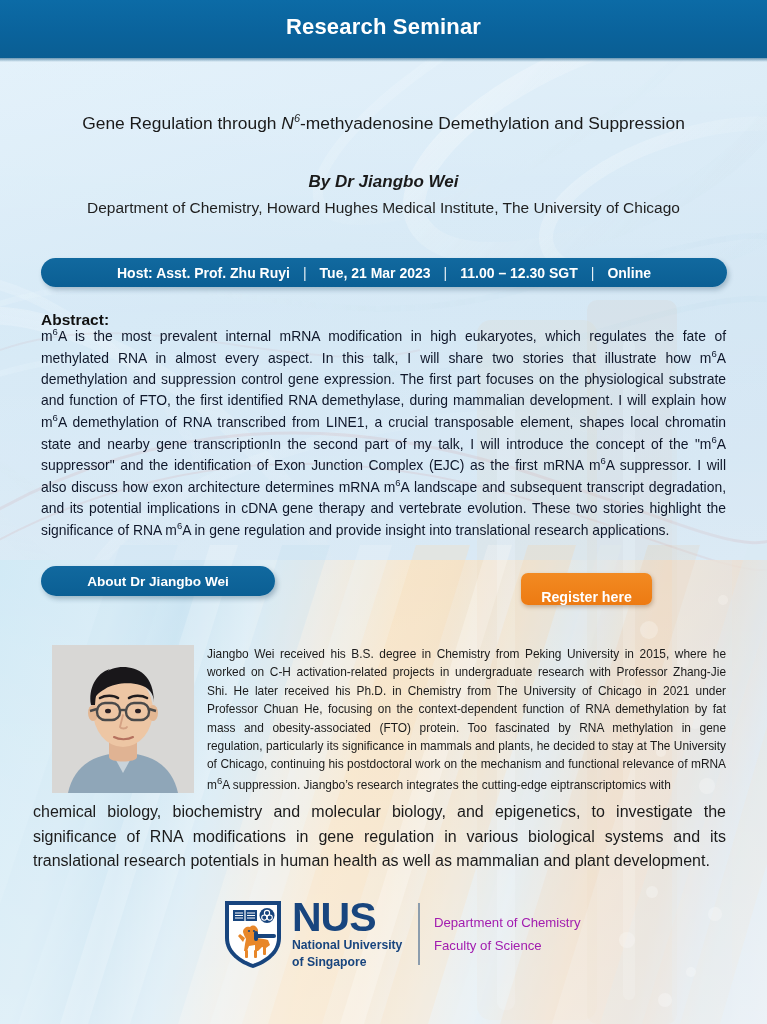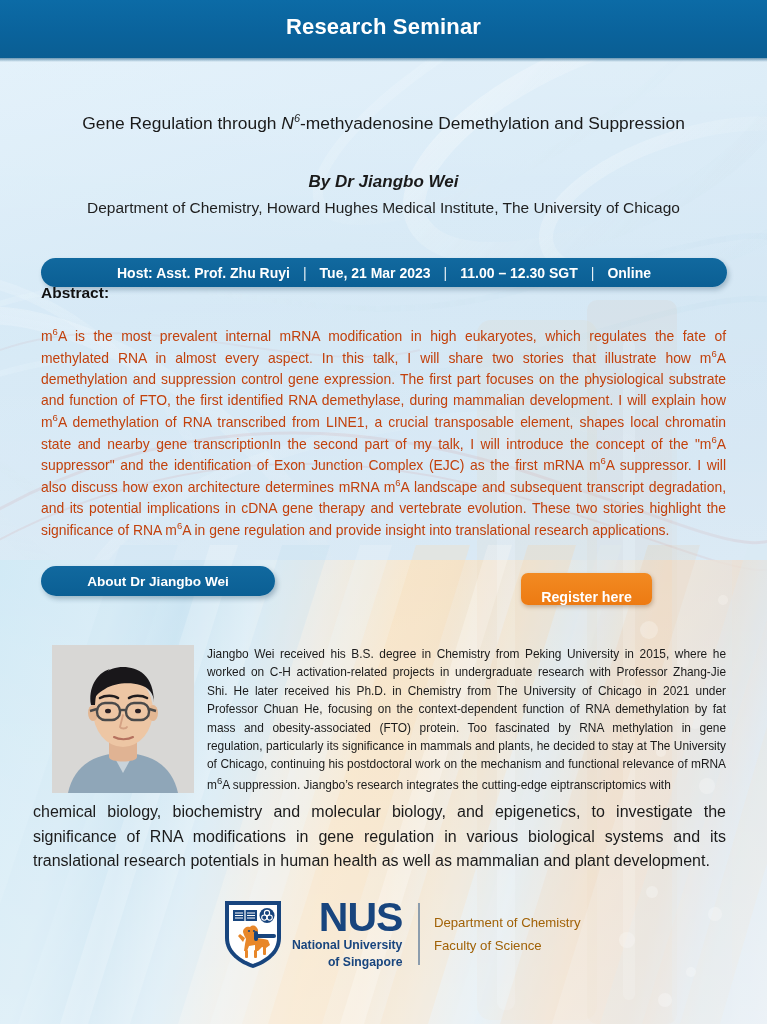--- a/index.html
+++ b/index.html
@@ -166,32 +166,32 @@
   .info-bar .sep {
     display: inline-block;
     padding: 0 13px;
     font-weight: normal;
     opacity: .9;
   }
 
   
   .abstract-label {
     position: absolute;
-    left: 41px; top: 284px;
+    left: 41px; top: 311px;
     font-size: 15.5px;
     font-weight: bold;
     color: #111;
   }
   .abstract-body {
     position: absolute;
     left: 41px; top: 325px;
     width: 685px;
     font-size: 13.9px;
     line-height: 1.52;
-    color: #c2410c;
+    color: #0f172a;
     text-align: justify;
   }
   sup.m6 { font-size: 9.5px; vertical-align: super; }
 
   
   .about-pill {
     position: absolute;
     left: 41px; top: 566px;
     width: 234px; height: 30px;
     background: linear-gradient(180deg, #11699f 0%, #0b5f94 100%);
@@ -252,21 +252,20 @@
     position: absolute;
     left: 222px; top: 898px;
     display: flex;
     align-items: center;
   }
   .nus-word {
     margin-left: 8px;
     display: flex;
     flex-direction: column;
     justify-content: center;
-    align-items: flex-end;
   }
   .nus-big {
     font-size: 41px;
     font-weight: bold;
     color: #18457e;
     line-height: .92;
     letter-spacing: -1px;
   }
   .nus-sub {
     font-size: 12.2px;
@@ -278,21 +277,21 @@
   .logo-divider {
     width: 1.5px;
     height: 62px;
     background: #8c9dad;
     margin: 0 14px 0 16px;
   }
   .dept-lines {
     display: flex;
     flex-direction: column;
     justify-content: space-between;
-    color: #a16207;
+    color: #a21caf;
     font-size: 13.2px;
     line-height: 1.75;
   }
 </style>
 </head>
 <body>
 
 <div class="poster">
 
   <div class="bg-base"></div>

